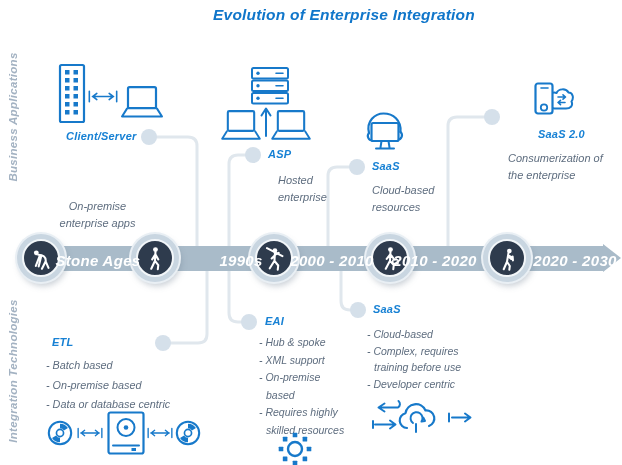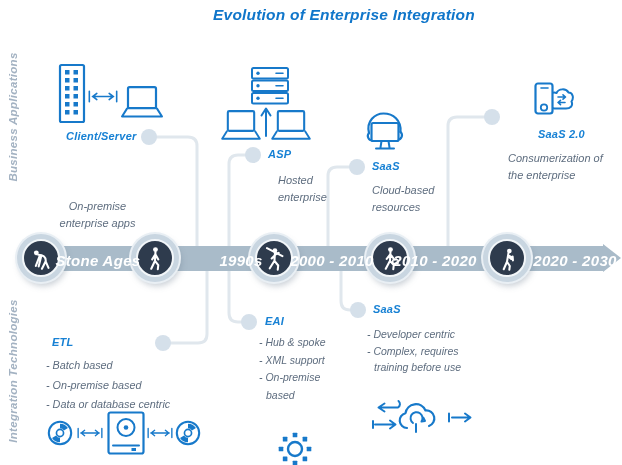--- a/index.html
+++ b/index.html
@@ -176,25 +176,27 @@
   <div id="bullets-etl" class="bullets">
     <div class="bullet">- Batch based</div>
     <div class="bullet">- On-premise based</div>
     <div class="bullet">- Data or database centric</div>
   </div>
   <div id="lbl-eai" class="lbl">EAI</div>
   <div id="bullets-eai" class="bullets">
     <div class="bullet">- Hub &amp; spoke</div>
     <div class="bullet">- XML support</div>
     <div class="bullet">- On-premise based</div>
+    <div class="bullet">- Requires highly skilled resources</div>
   </div>
   <div id="lbl-ipaas" class="lbl">SaaS</div>
   <div id="bullets-ipaas" class="bullets">
+    <div class="bullet">- Cloud-based</div>
+    <div class="bullet">- Complex, requires training before use</div>
     <div class="bullet">- Developer centric</div>
-    <div class="bullet">- Complex, requires training before use</div>
   </div>
 
   <div id="icon-cs" class="icon">
     <svg width="112" height="66" viewBox="0 0 112 66">
       <rect x="4" y="3" width="24" height="57" rx="1.5" class="st" stroke-width="2.2"></rect>
       <g fill="currentColor">
         <rect x="9" y="8" width="4.5" height="4.5"></rect>
           <rect x="17.5" y="8" width="4.5" height="4.5"></rect>
         <rect x="9" y="16" width="4.5" height="4.5"></rect>
           <rect x="17.5" y="16" width="4.5" height="4.5"></rect>

